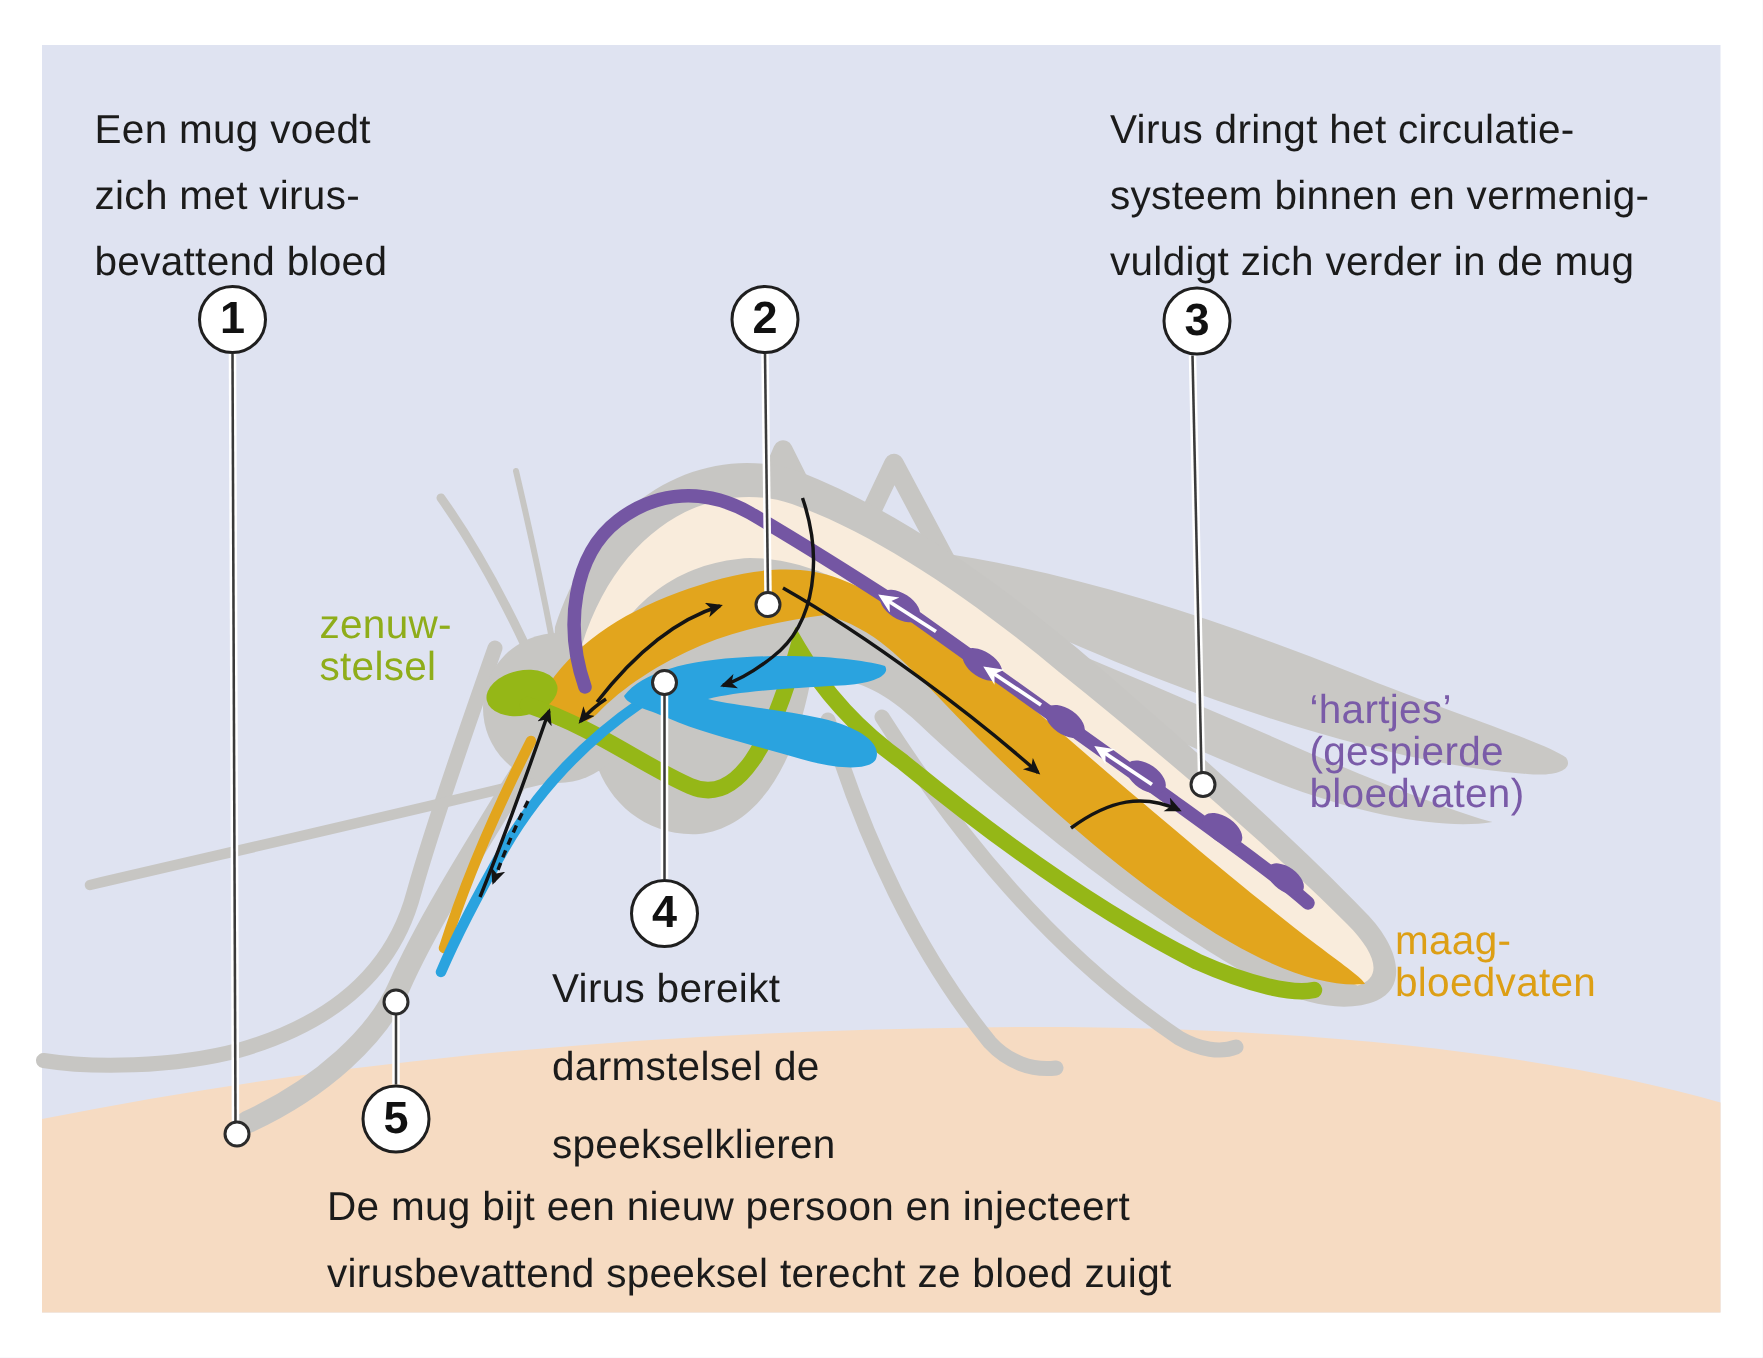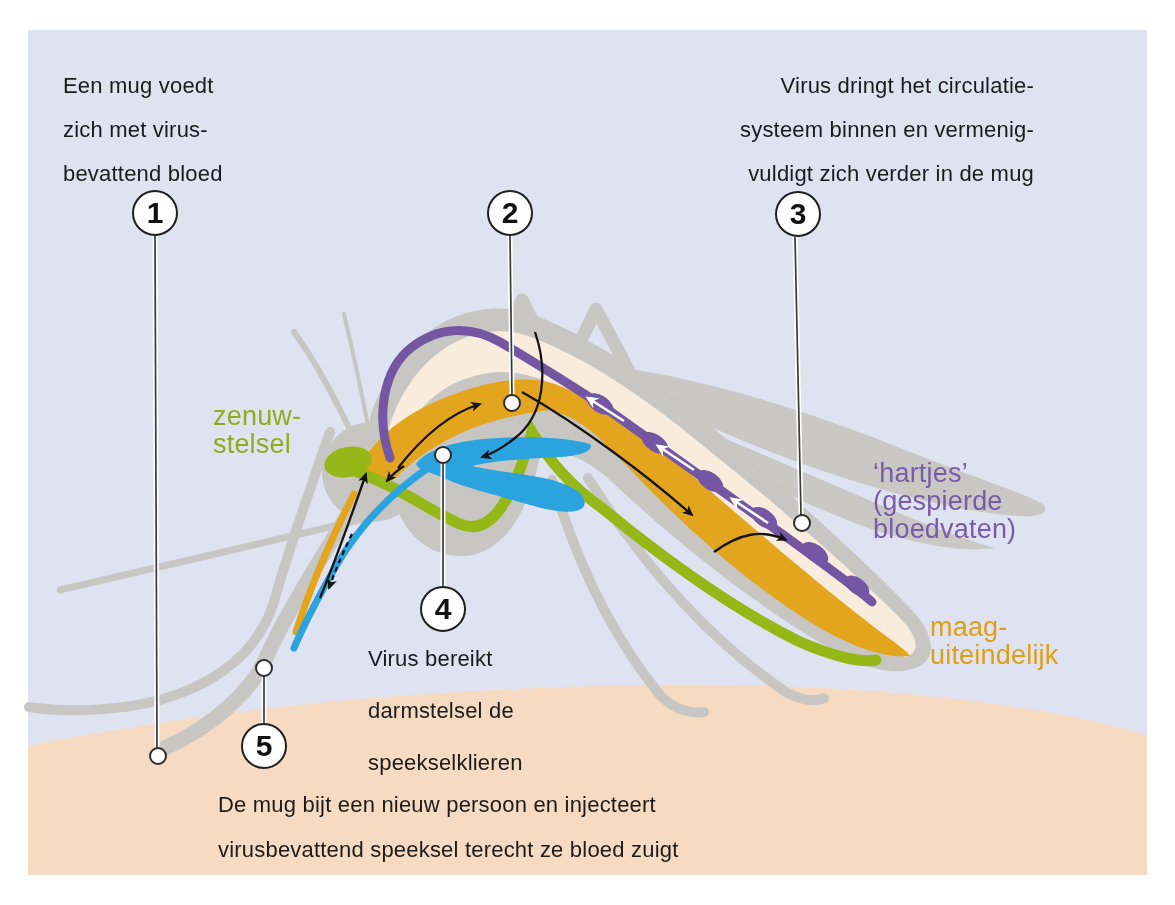--- a/index.html
+++ b/index.html
@@ -3,25 +3,25 @@
 <meta charset="utf-8">
 <style>
   html,body{margin:0;padding:0;background:#ffffff;}
   .stage{
     position:relative;width:1175px;height:905px;background:#ffffff;overflow:hidden;
     font-family:"Liberation Sans", sans-serif;
   }
   .art{position:absolute;left:0;top:0;width:1175px;height:905px;}
   .txt{
     position:absolute;white-space:pre-line;color:var(--c-text);
-    font-size:22px;line-height:44px;letter-spacing:0.2px;
+    font-size:27px;line-height:44px;letter-spacing:0.2px;
   }
   .step1{left:63px;top:64px;}
   .step2{left:403px;top:64px;}
-  .step3{left:740px;top:64px;text-align:right;}
+  .step3{left:740px;top:64px;}
   .step4{left:368px;top:633px;line-height:52px;}
   .step5{left:218px;top:782px;line-height:45px;}
   .organ{position:absolute;white-space:pre-line;font-size:27px;line-height:28px;letter-spacing:0.2px;}
   .lbl-nerve{left:213px;top:402px;color:var(--c-label-green);}
   .lbl-gland{left:455px;top:497px;color:var(--c-label-blue);}
   .lbl-hearts{left:873px;top:459px;color:var(--c-label-purple);}
   .lbl-gut{left:930px;top:613px;color:var(--c-label-orange);}
   .numcircle{
     position:absolute;width:46px;height:46px;border-radius:50%;
     background:#ffffff;border:2.5px solid #1f1f1f;box-sizing:border-box;
@@ -175,15 +175,15 @@
   <div class="numcircle nc3">3</div>
   <div class="numcircle nc4">4</div>
   <div class="numcircle nc5">5</div>
 
   <div class="organ lbl-nerve">zenuw-
 stelsel</div>
   <div class="organ lbl-hearts">‘hartjes’
 (gespierde
 bloedvaten)</div>
   <div class="organ lbl-gut">maag-
-uiteindelijk</div>
+bloedvaten</div>
 
 </div>
 
 </body></html>

